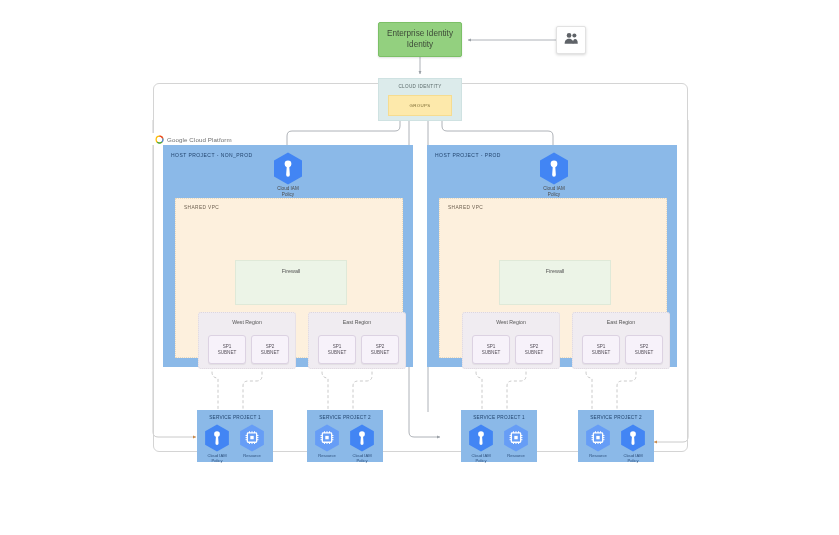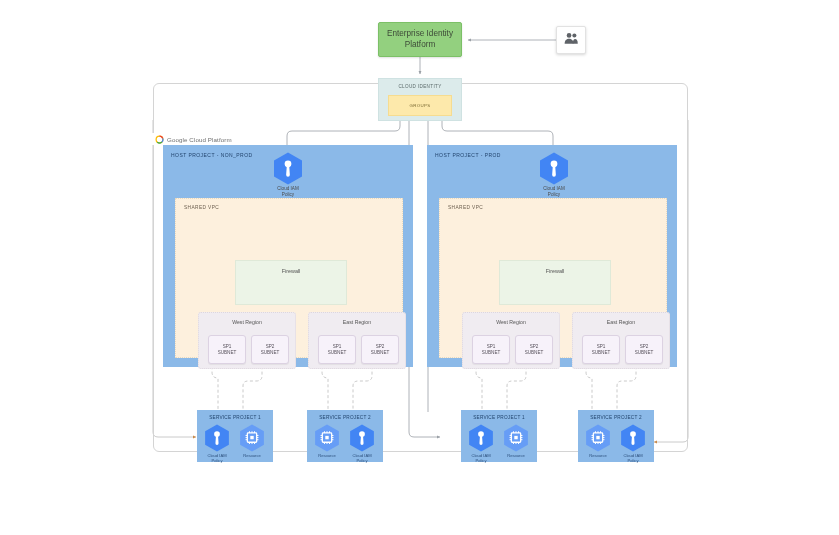--- a/index.html
+++ b/index.html
@@ -235,21 +235,21 @@
 
     <g stroke="#bdbdbd" stroke-width="0.8" fill="none">
       <path d="M153,120 L153,432 Q153,437 158,437 L196,437" marker-end="url(#arL)"></path>
       <path d="M688,120 L688,437 Q688,442 683,442 L654,442" marker-end="url(#arL)"></path>
     </g>
   </svg>
 
   <div class="abs eip">
     <span>
       <span>Enterprise Identity</span><br>
-      <span>Platform</span>
+      <span>Identity</span>
     </span>
   </div>
 
   <div class="abs users-card">
     <span>
       <svg width="16" height="13" viewBox="0 0 24 20">
         <circle cx="9" cy="5.2" r="3.6" fill="#5f6368"></circle>
         <circle cx="17.2" cy="5.4" r="3.1" fill="#5f6368"></circle>
         <path d="M2.2 18 C2.2 12.6 5.4 10.4 9 10.4 C12.6 10.4 15.8 12.6 15.8 18 Z" fill="#5f6368"></path>
         <path d="M14.6 18 C14.8 13.6 16 10.9 18.4 10.9 C21 10.9 22.4 13.3 22.4 18 Z" fill="#5f6368"></path>

